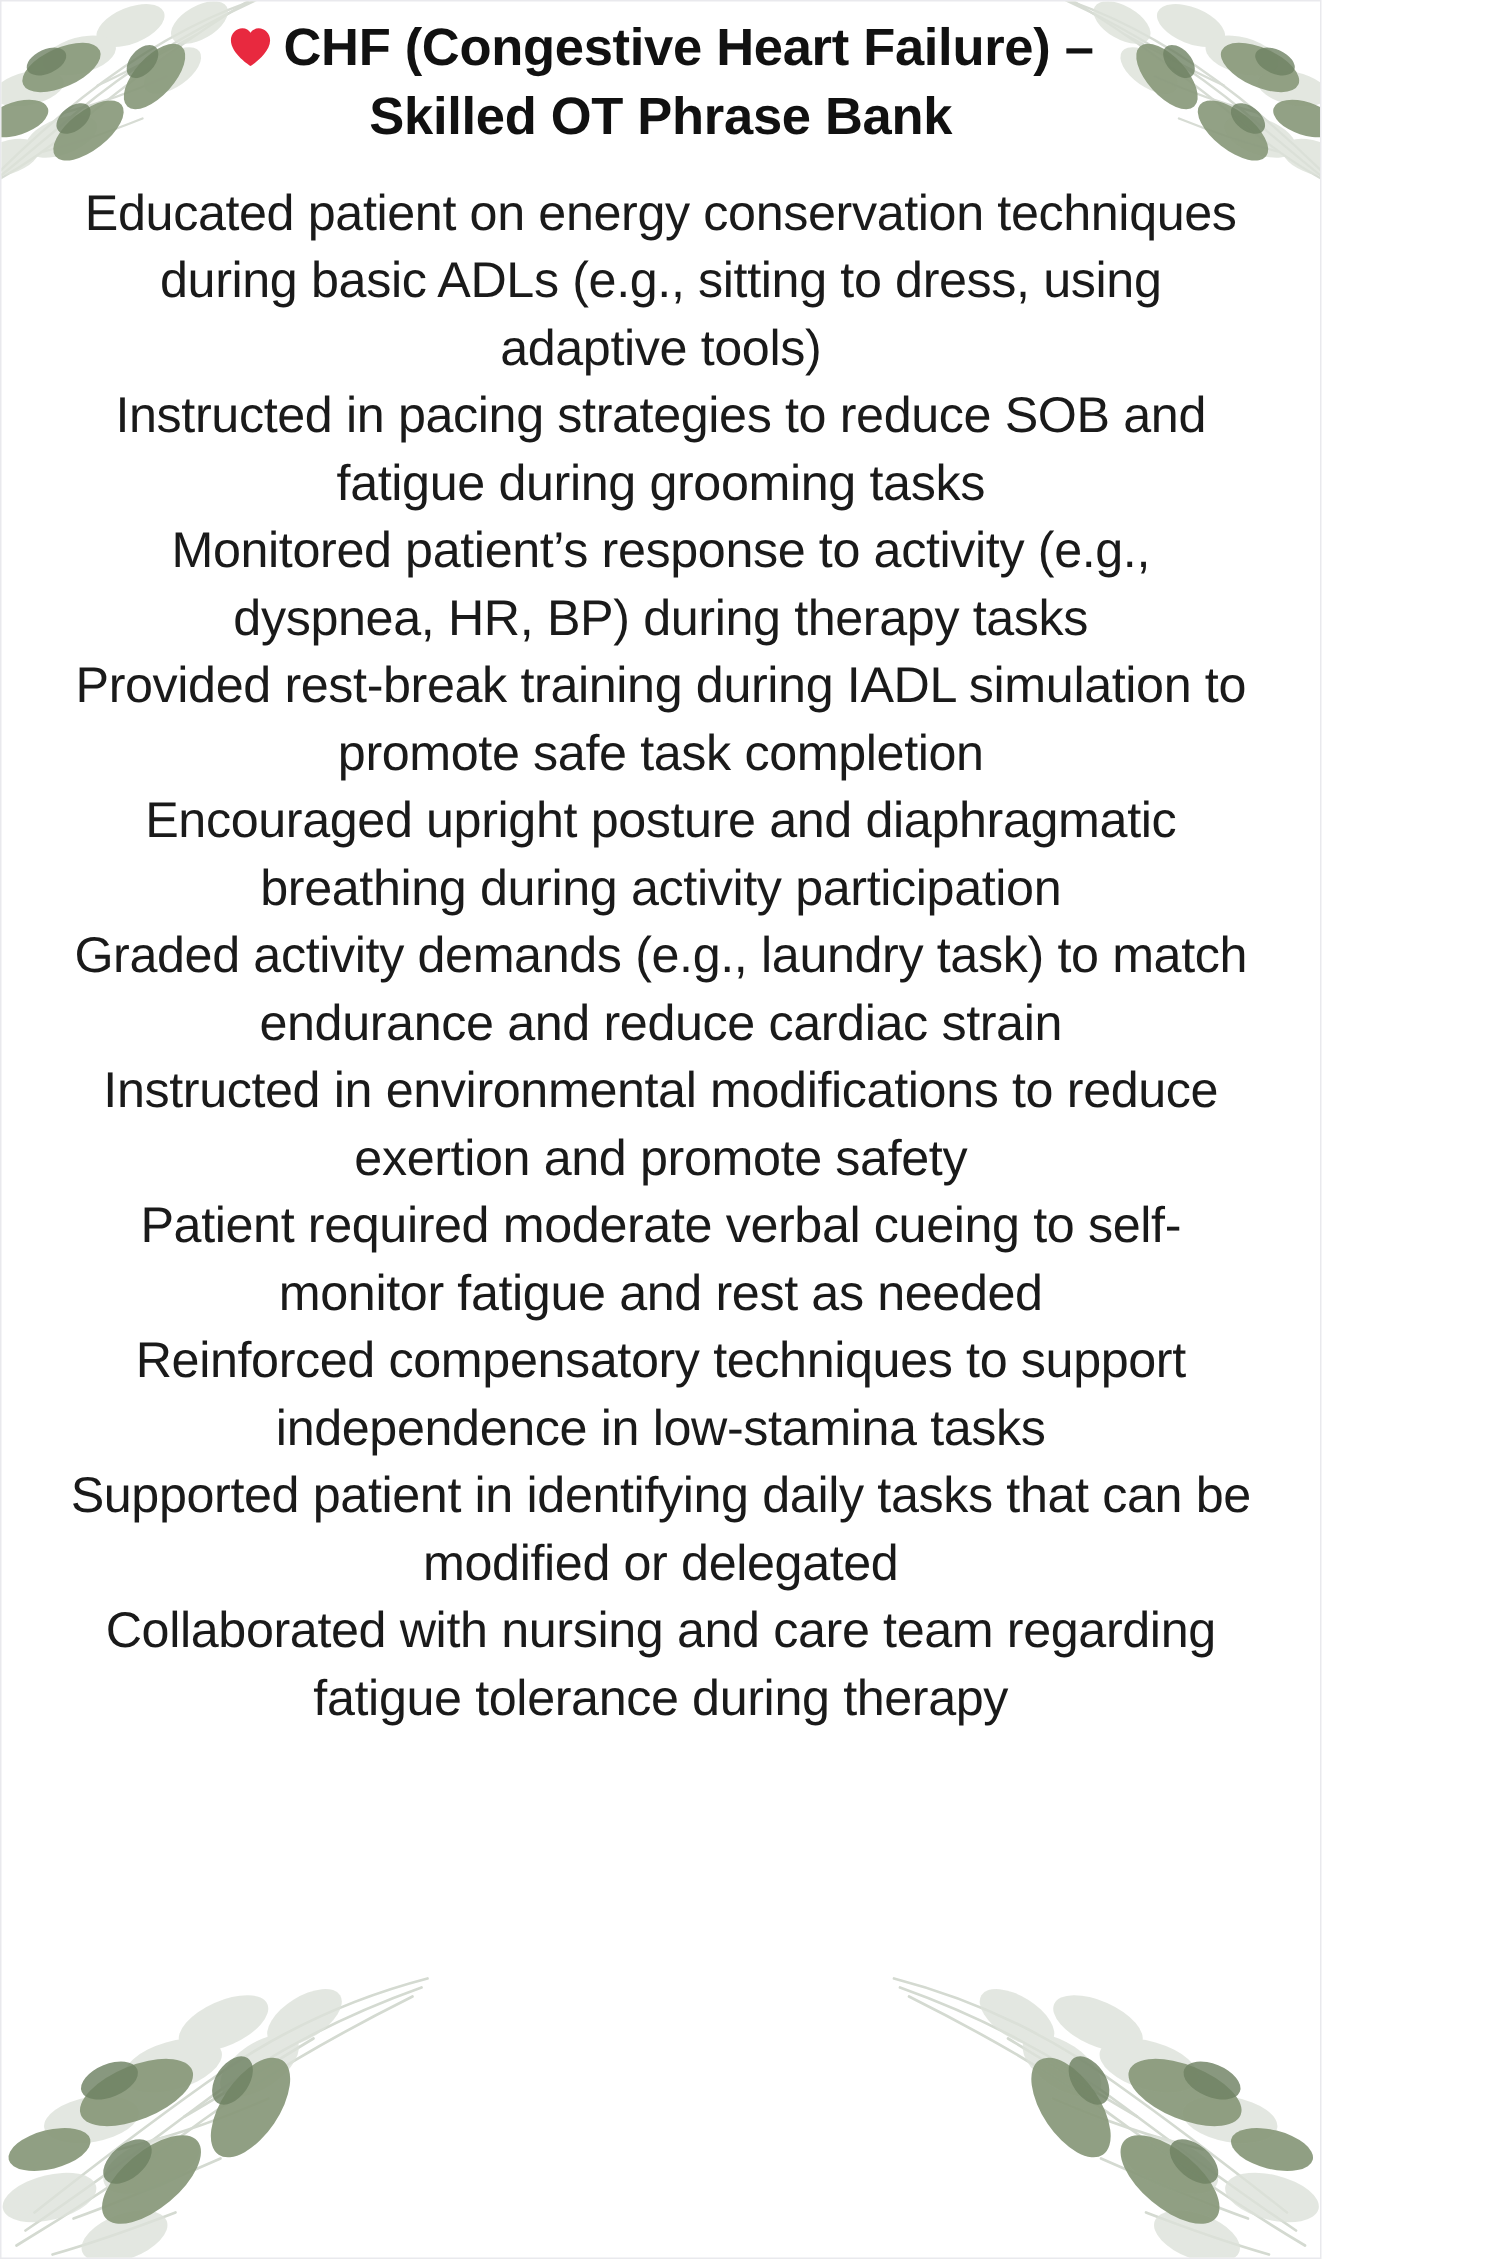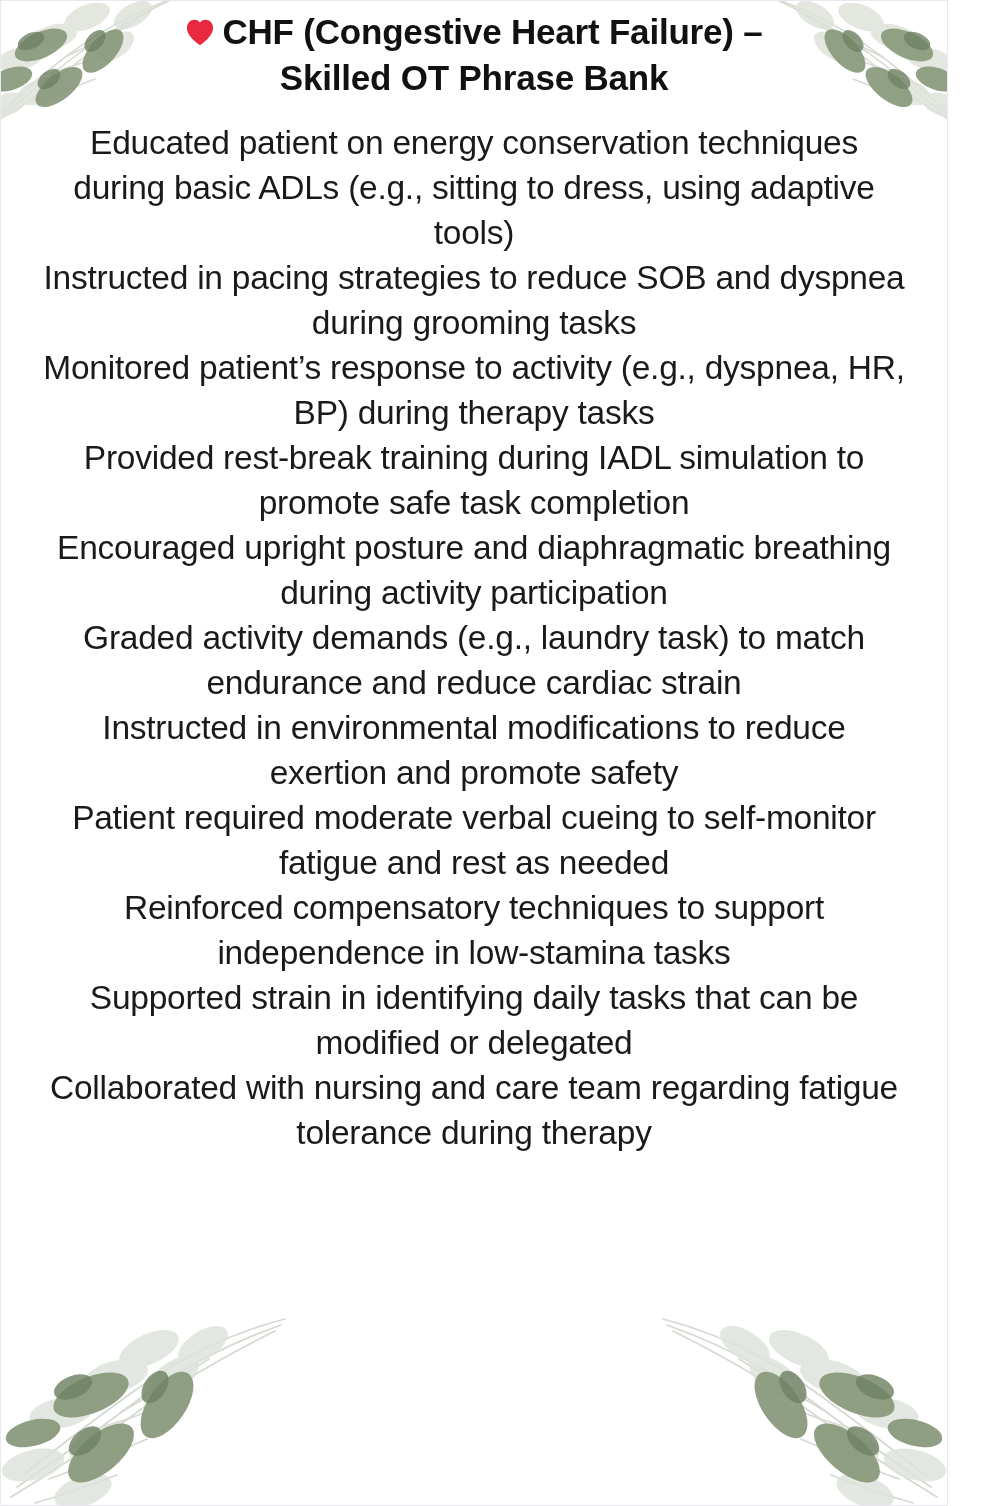--- a/index.html
+++ b/index.html
@@ -3,21 +3,21 @@
 <meta charset="utf-8">
 <style>
   html, body {
     margin: 0;
     padding: 0;
     background: #ffffff;
   }
 
   #poster {
     position: relative;
-    width: 948px;
+    width: 881px;
     height: 1506px;
     background: #ffffff;
     box-sizing: border-box;
     border: 1px solid #e9e9ed;
     overflow: hidden;
     font-family: "Liberation Sans", sans-serif;
   }
 
   
   .leaf-corner {
@@ -216,25 +216,25 @@
 
   <div class="header">
     <div class="title-line"><span class="heart-icon"><svg width="30" height="28" viewBox="0 0 32 30" xmlns="http://www.w3.org/2000/svg">
             <path d="M16 29C16 29 2 20.2 2 10.6 2 5.6 5.8 2 10.2 2c2.6 0 4.8 1.3 5.8 3.2C17 3.3 19.2 2 21.8 2 26.2 2 30 5.6 30 10.6 30 20.2 16 29 16 29z" fill="#e8293f"></path>
           </svg></span><span>CHF (Congestive Heart Failure) –</span></div>
     <div class="title-line">Skilled OT Phrase Bank</div>
   </div>
 
   <ul class="phrase-list">
     <li class="phrase-item">Educated patient on energy conservation techniques during basic ADLs (e.g., sitting to dress, using adaptive tools)</li>
-    <li class="phrase-item">Instructed in pacing strategies to reduce SOB and dyspnea during grooming tasks</li>
+    <li class="phrase-item">Instructed in pacing strategies to reduce SOB and fatigue during grooming tasks</li>
     <li class="phrase-item">Monitored patient’s response to activity (e.g., dyspnea, HR, BP) during therapy tasks</li>
     <li class="phrase-item">Provided rest-break training during IADL simulation to promote safe task completion</li>
     <li class="phrase-item">Encouraged upright posture and diaphragmatic breathing during activity participation</li>
     <li class="phrase-item">Graded activity demands (e.g., laundry task) to match endurance and reduce cardiac strain</li>
     <li class="phrase-item">Instructed in environmental modifications to reduce exertion and promote safety</li>
     <li class="phrase-item">Patient required moderate verbal cueing to self-monitor fatigue and rest as needed</li>
     <li class="phrase-item">Reinforced compensatory techniques to support independence in low-stamina tasks</li>
-    <li class="phrase-item">Supported strain in identifying daily tasks that can be modified or delegated</li>
+    <li class="phrase-item">Supported patient in identifying daily tasks that can be modified or delegated</li>
     <li class="phrase-item">Collaborated with nursing and care team regarding fatigue tolerance during therapy</li>
   </ul>
 
 </div>
 
 </body></html>

